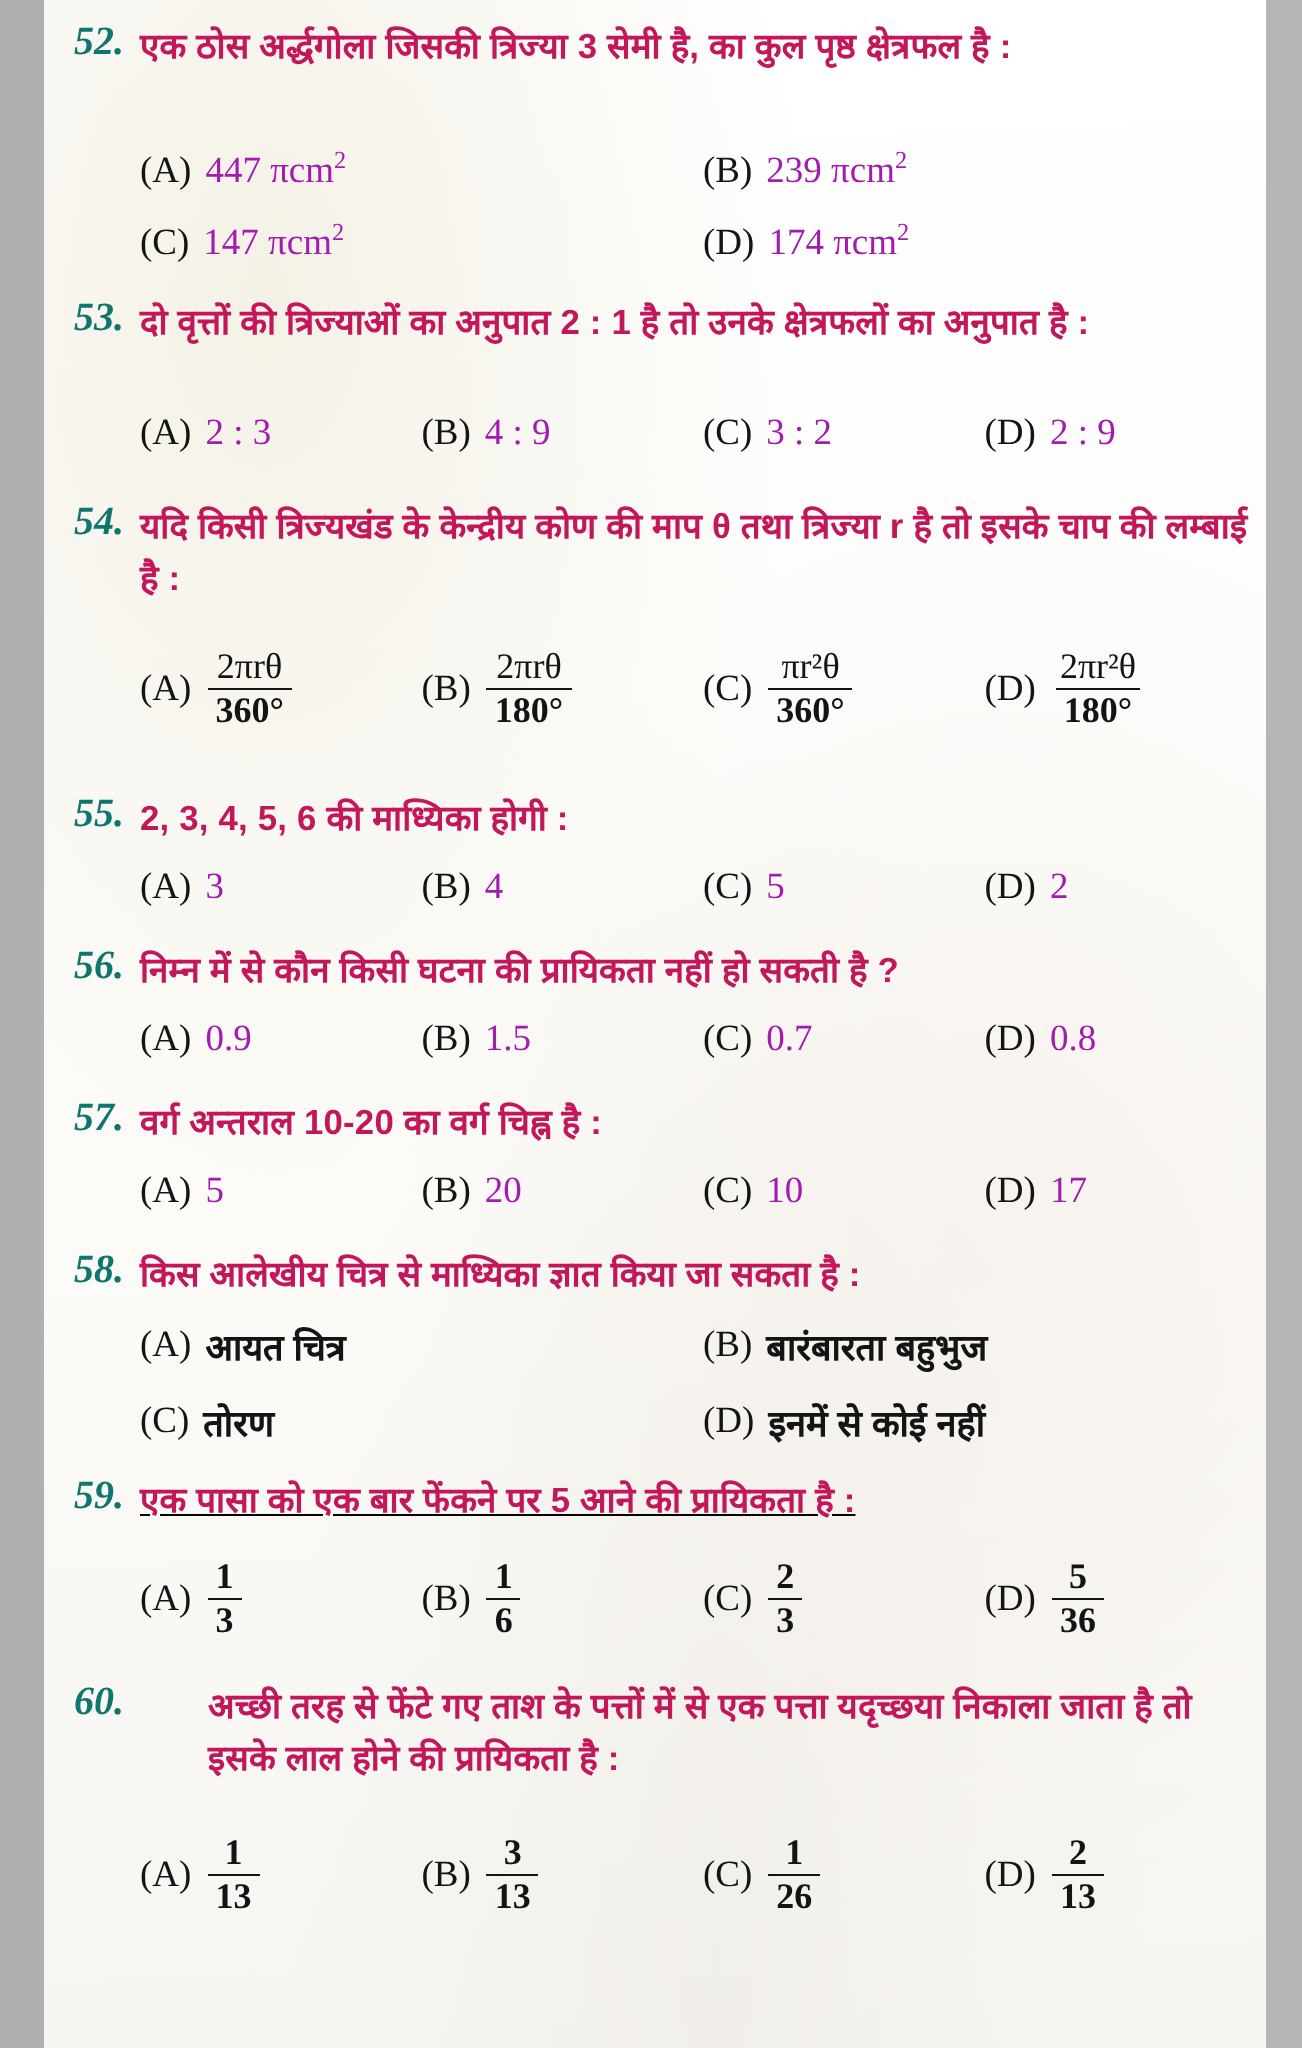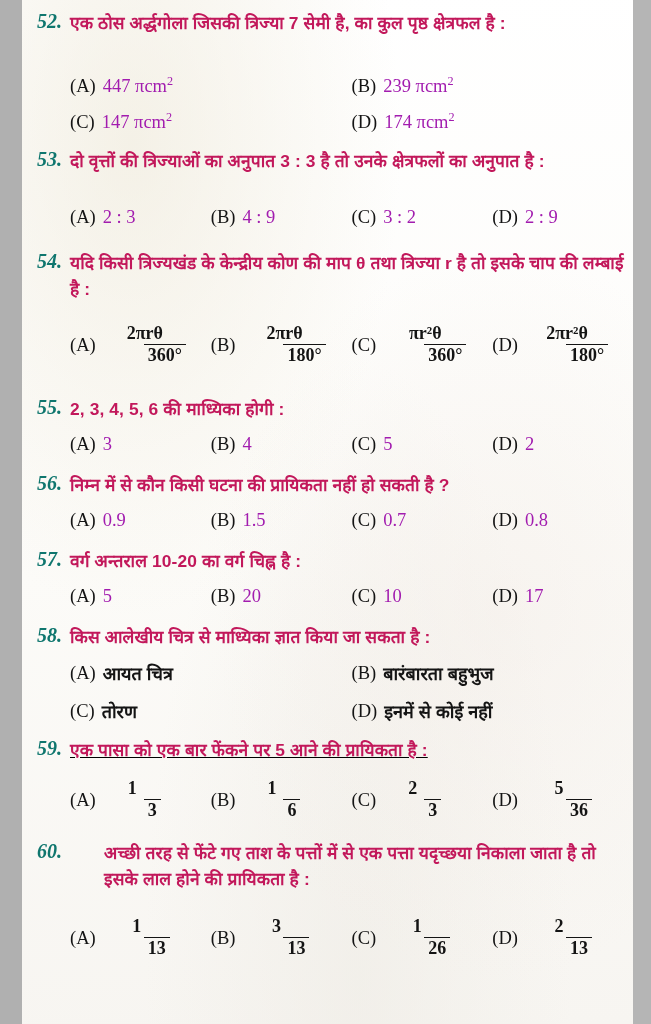--- a/index.html
+++ b/index.html
@@ -112,41 +112,40 @@
     align-items: center;
     vertical-align: middle;
     line-height: 1.04;
     margin: 0 1px;
     position: relative;
     top: -1px;
   }
   .frac .num {
     padding: 0 4px 1px 4px;
     font-size: 18px;
-    font-weight: 700;
+    font-weight: 400;
   }
   .frac .den {
     border-top: 1.7px solid #141414;
     padding: 1px 4px 0 4px;
     font-size: 18px;
     font-weight: 700;
-    margin-left: 40px;
   }
   .frac.plain .num, .frac.plain .den { font-weight: 700; }
 </style>
 </head>
 <body>
 
 <div class="page">
   <div class="paper"></div>
   <div class="content">
 
     <div class="q" style="position:absolute; top:10px; left:0; right:0;">
       <div class="q-num">52.</div>
-      <div class="q-body q-text">एक ठोस अर्द्धगोला जिसकी त्रिज्या 7 सेमी है, का कुल पृष्ठ क्षेत्रफल है :</div>
+      <div class="q-body q-text">एक ठोस अर्द्धगोला जिसकी त्रिज्या 3 सेमी है, का कुल पृष्ठ क्षेत्रफल है :</div>
     </div>
     <div class="opts c2" style="position:absolute; top:76px; left:0; right:0;">
       <div class="opt">
         <span class="opt-lbl">(A)</span>
         <span class="opt-val"><span>447 πcm</span><sup>2</sup></span>
       </div>
       <div class="opt">
         <span class="opt-lbl">(B)</span>
         <span class="opt-val"><span>239 πcm</span><sup>2</sup></span>
       </div>
@@ -157,21 +156,21 @@
         <span class="opt-val"><span>147 πcm</span><sup>2</sup></span>
       </div>
       <div class="opt">
         <span class="opt-lbl">(D)</span>
         <span class="opt-val"><span>174 πcm</span><sup>2</sup></span>
       </div>
     </div>
 
     <div class="q" style="position:absolute; top:148px; left:0; right:0;">
       <div class="q-num">53.</div>
-      <div class="q-body q-text">दो वृत्तों की त्रिज्याओं का अनुपात 3 : 3 है तो उनके क्षेत्रफलों का अनुपात है :</div>
+      <div class="q-body q-text">दो वृत्तों की त्रिज्याओं का अनुपात 2 : 1 है तो उनके क्षेत्रफलों का अनुपात है :</div>
     </div>
     <div class="opts c4" style="position:absolute; top:207px; left:0; right:0;">
       <div class="opt">
         <span class="opt-lbl">(A)</span>
         <span class="opt-val">2 : 3</span>
       </div>
       <div class="opt">
         <span class="opt-lbl">(B)</span>
         <span class="opt-val">4 : 9</span>
       </div>

